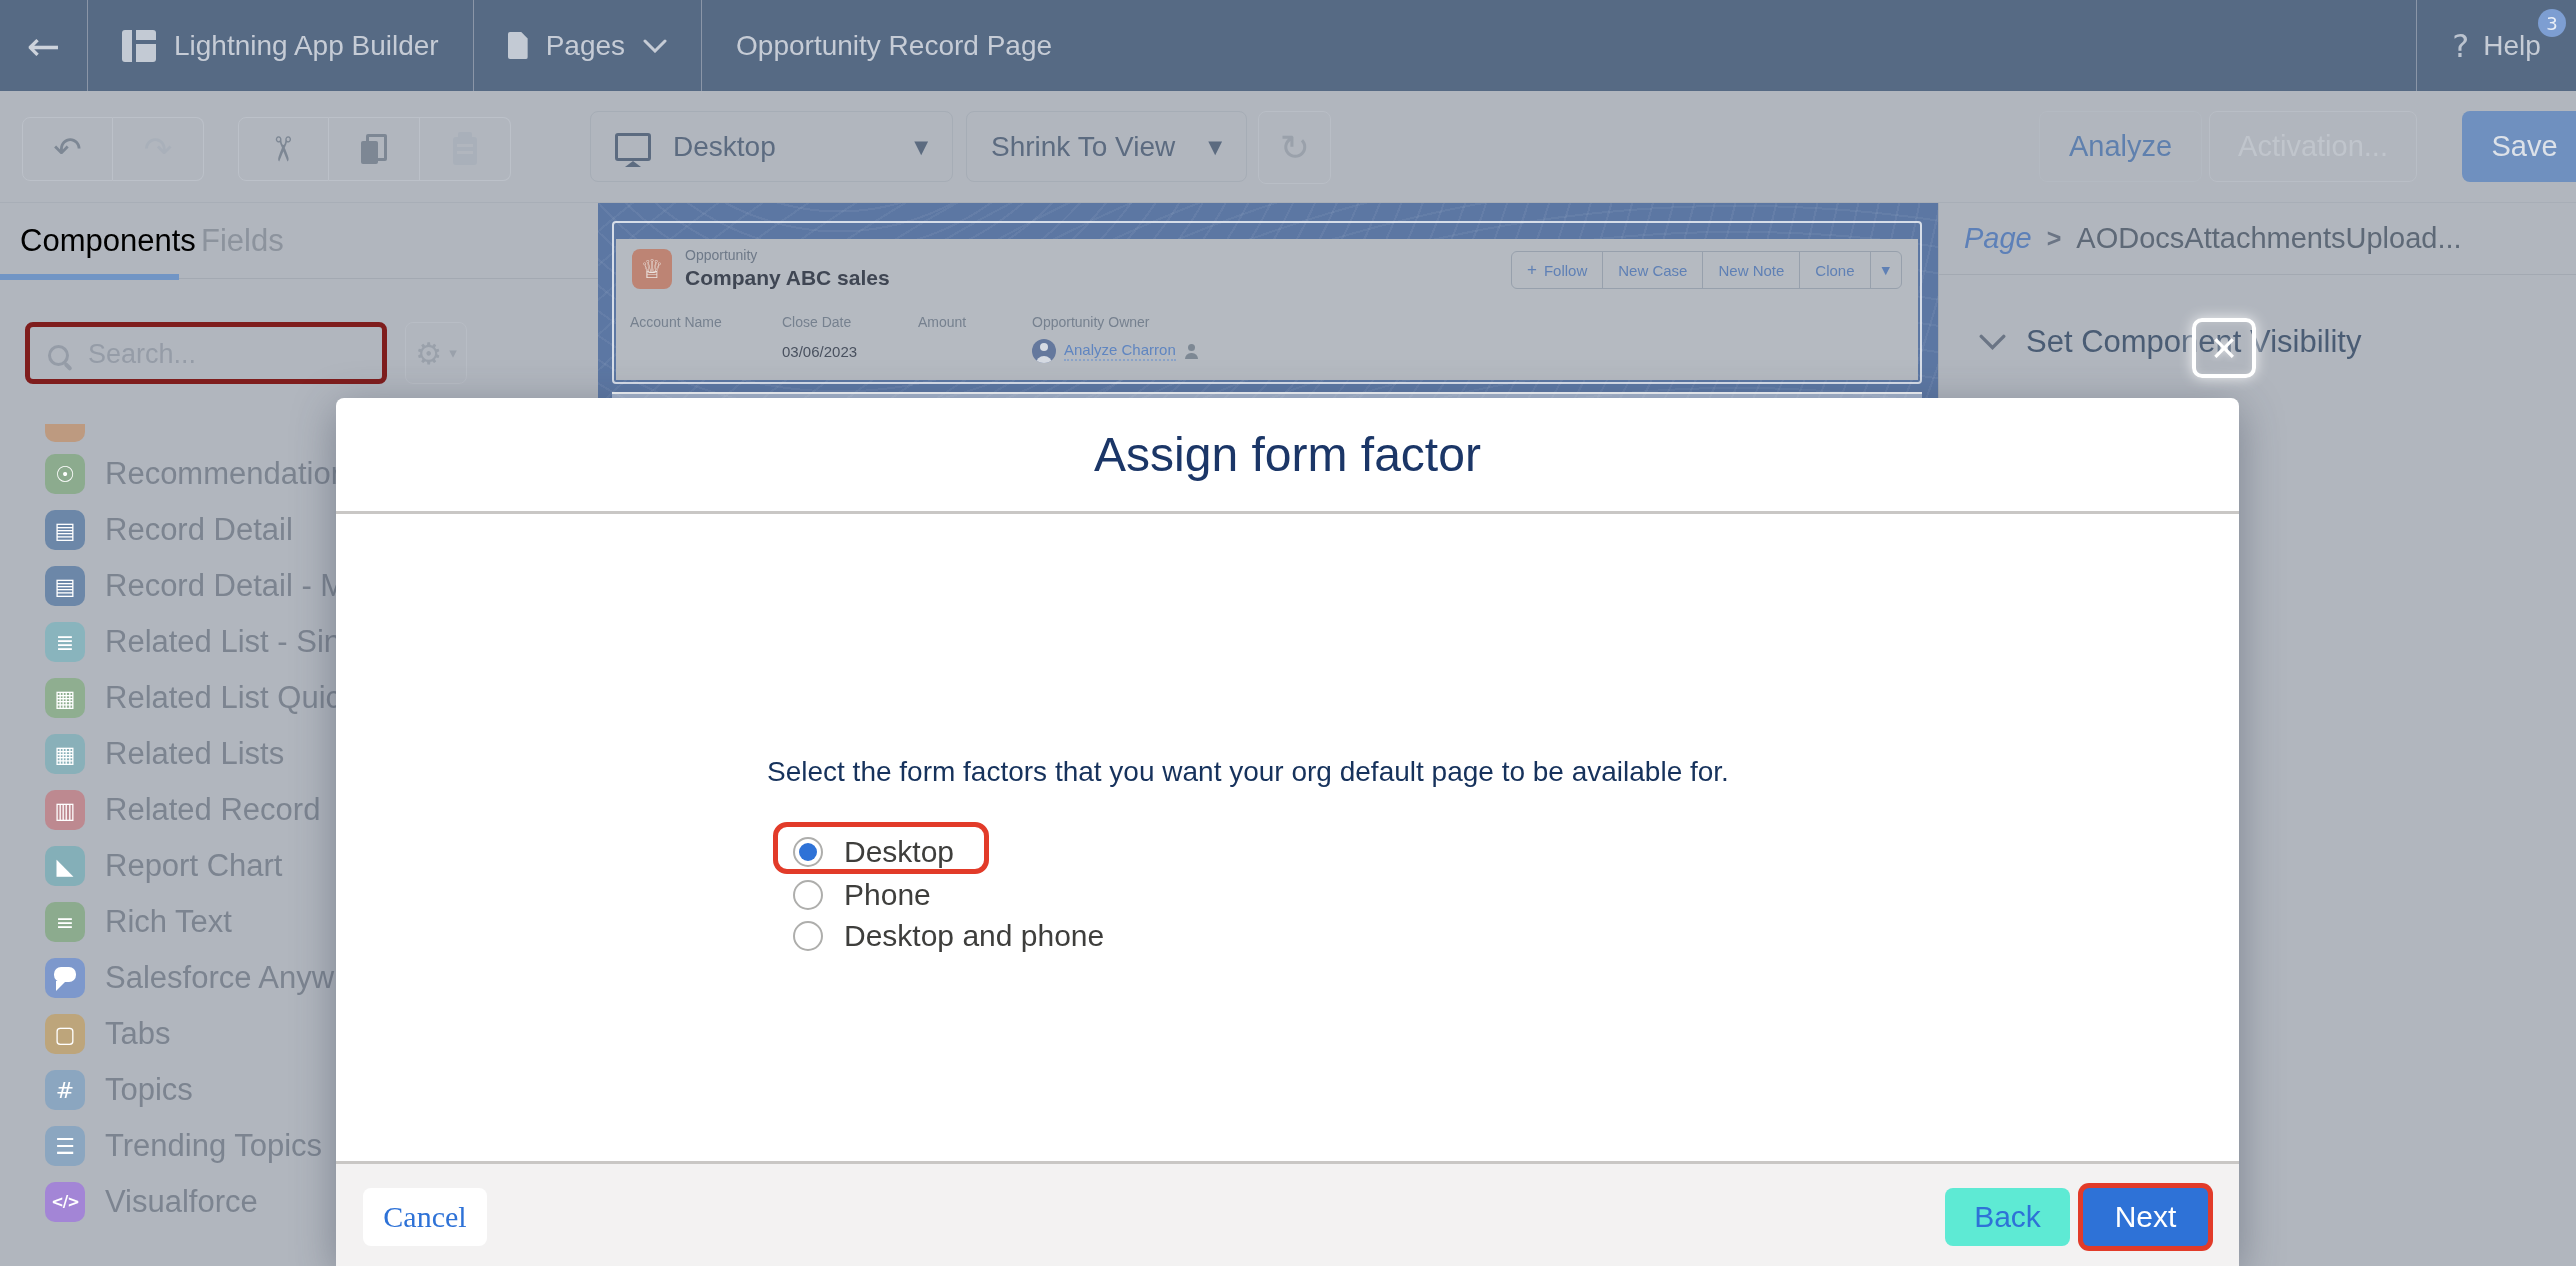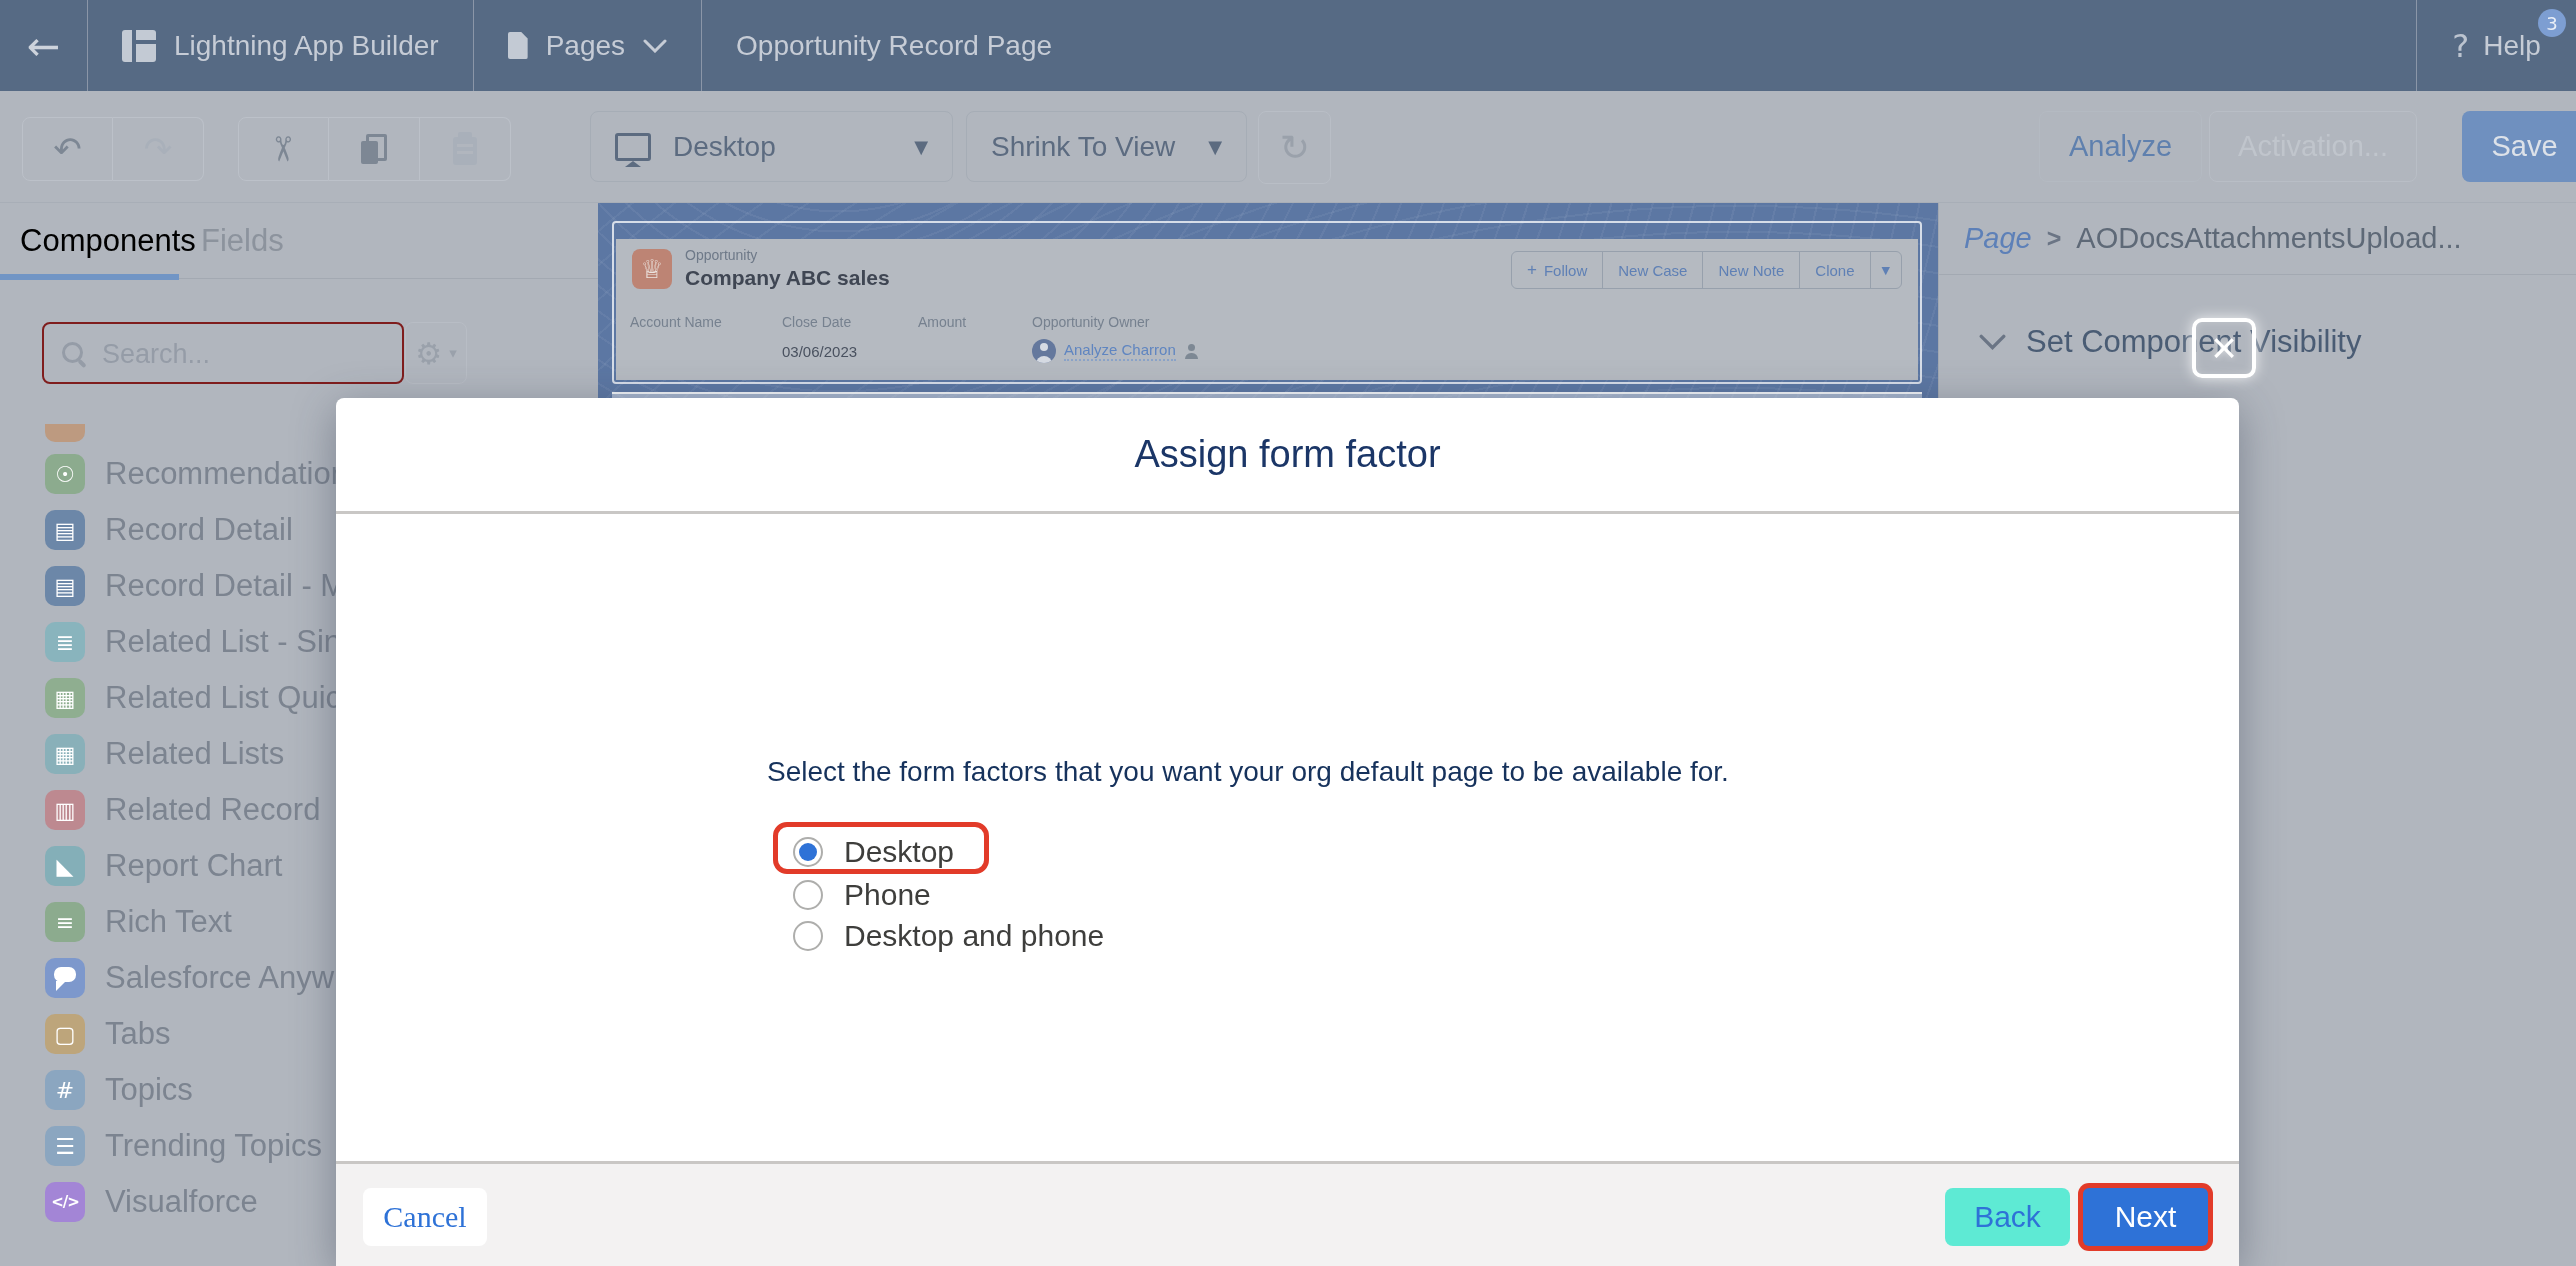--- a/index.html
+++ b/index.html
@@ -68,21 +68,21 @@
   .act-activation{left:2209px;width:208px;border:1px solid #b9bec6;color:#c0c5cc;}
   .act-save{left:2426px;width:125px;background:#6f90bf;color:#dde2e9;margin-left:36px;}
 
   
   .sidebar{position:absolute;left:0;top:203px;width:598px;height:1063px;}
   .tabs{position:relative;height:75px;border-bottom:1px solid #a3a9b2;}
   .tab{position:absolute;top:0;height:100%;display:flex;align-items:center;font-size:31px;}
   .tab-components{left:20px;color:#000000;}
   .tab-fields{left:201px;color:#8c939d;}
   .tab-underline{position:absolute;left:0;bottom:-2px;width:179px;height:6px;background:#7195c5;}
-  .search-box{position:absolute;left:42px;top:119px;width:362px;height:62px;border:2px solid #7f1d1d;
+  .search-box{position:absolute;left:25px;top:119px;width:362px;height:62px;border:5px solid #7f1d1d;
     border-radius:8px;box-sizing:border-box;}
   .search-box input{position:absolute;left:56px;top:0;width:288px;height:100%;border:none;background:transparent;
     outline:none;font-size:27px;color:#5c6b80;font-family:"Liberation Sans",sans-serif;}
   .search-box input::placeholder{color:#959ca7;opacity:1;}
   .icon-magnifier{position:absolute;left:18px;top:18px;width:15px;height:15px;border:3px solid #959ca7;border-radius:50%;}
   .icon-magnifier::after{content:"";position:absolute;width:4px;height:9px;background:#959ca7;
     bottom:-8px;right:-4px;transform:rotate(-45deg);border-radius:2px;}
   .gear-btn{position:absolute;left:405px;top:119px;width:62px;height:62px;border:1px solid #b8bdc5;
     border-radius:8px;display:flex;align-items:center;justify-content:center;gap:7px;box-sizing:border-box;}
   .gear-btn .glyph{font-size:30px;color:#9aa1ab;}
@@ -146,21 +146,21 @@
 
   
   .modal-close{position:absolute;left:2192px;top:318px;width:64px;height:60px;border:4px solid #fff;
     border-radius:10px;box-sizing:border-box;display:flex;align-items:center;justify-content:center;
     color:#fff;font-size:44px;z-index:30;cursor:pointer;
     box-shadow:0 0 14px rgba(255,255,255,.8), inset 0 0 8px rgba(255,255,255,.25);
     text-shadow:0 0 6px rgba(255,255,255,.6);}
   .modal{position:absolute;left:336px;top:398px;width:1903px;height:868px;background:#fff;
     border-radius:8px 8px 0 0;box-shadow:0 10px 44px rgba(45,55,75,.4);z-index:20;}
   .modal-header{height:113px;display:flex;align-items:center;justify-content:center;border-bottom:3px solid #c9c7c5;}
-  .modal-title{font-size:38px;color:#1b3667;}
+  .modal-title{font-size:48px;color:#1b3667;}
   .modal-body{position:relative;height:647px;}
   .prompt{position:absolute;left:431px;top:242px;font-size:28px;color:#16325c;white-space:nowrap;}
   .radio-row{position:absolute;left:457px;display:flex;align-items:center;gap:21px;height:40px;}
   .radio{width:30px;height:30px;border-radius:50%;border:2px solid #aeaeac;box-sizing:border-box;background:#fff;
     display:flex;align-items:center;justify-content:center;flex:0 0 30px;}
   .radio.sel::after{content:"";width:18px;height:18px;border-radius:50%;background:#2e72d7;}
   .radio-label{font-size:30px;color:#3e3e3c;}
   .hl-rect{position:absolute;left:437px;top:308px;width:216px;height:52px;border:5px solid #e23b29;
     border-radius:14px;box-sizing:border-box;pointer-events:none;}
   .modal-footer{position:absolute;left:0;right:0;bottom:0;height:102px;background:#f3f2f2;border-top:3px solid #c9c7c5;}

